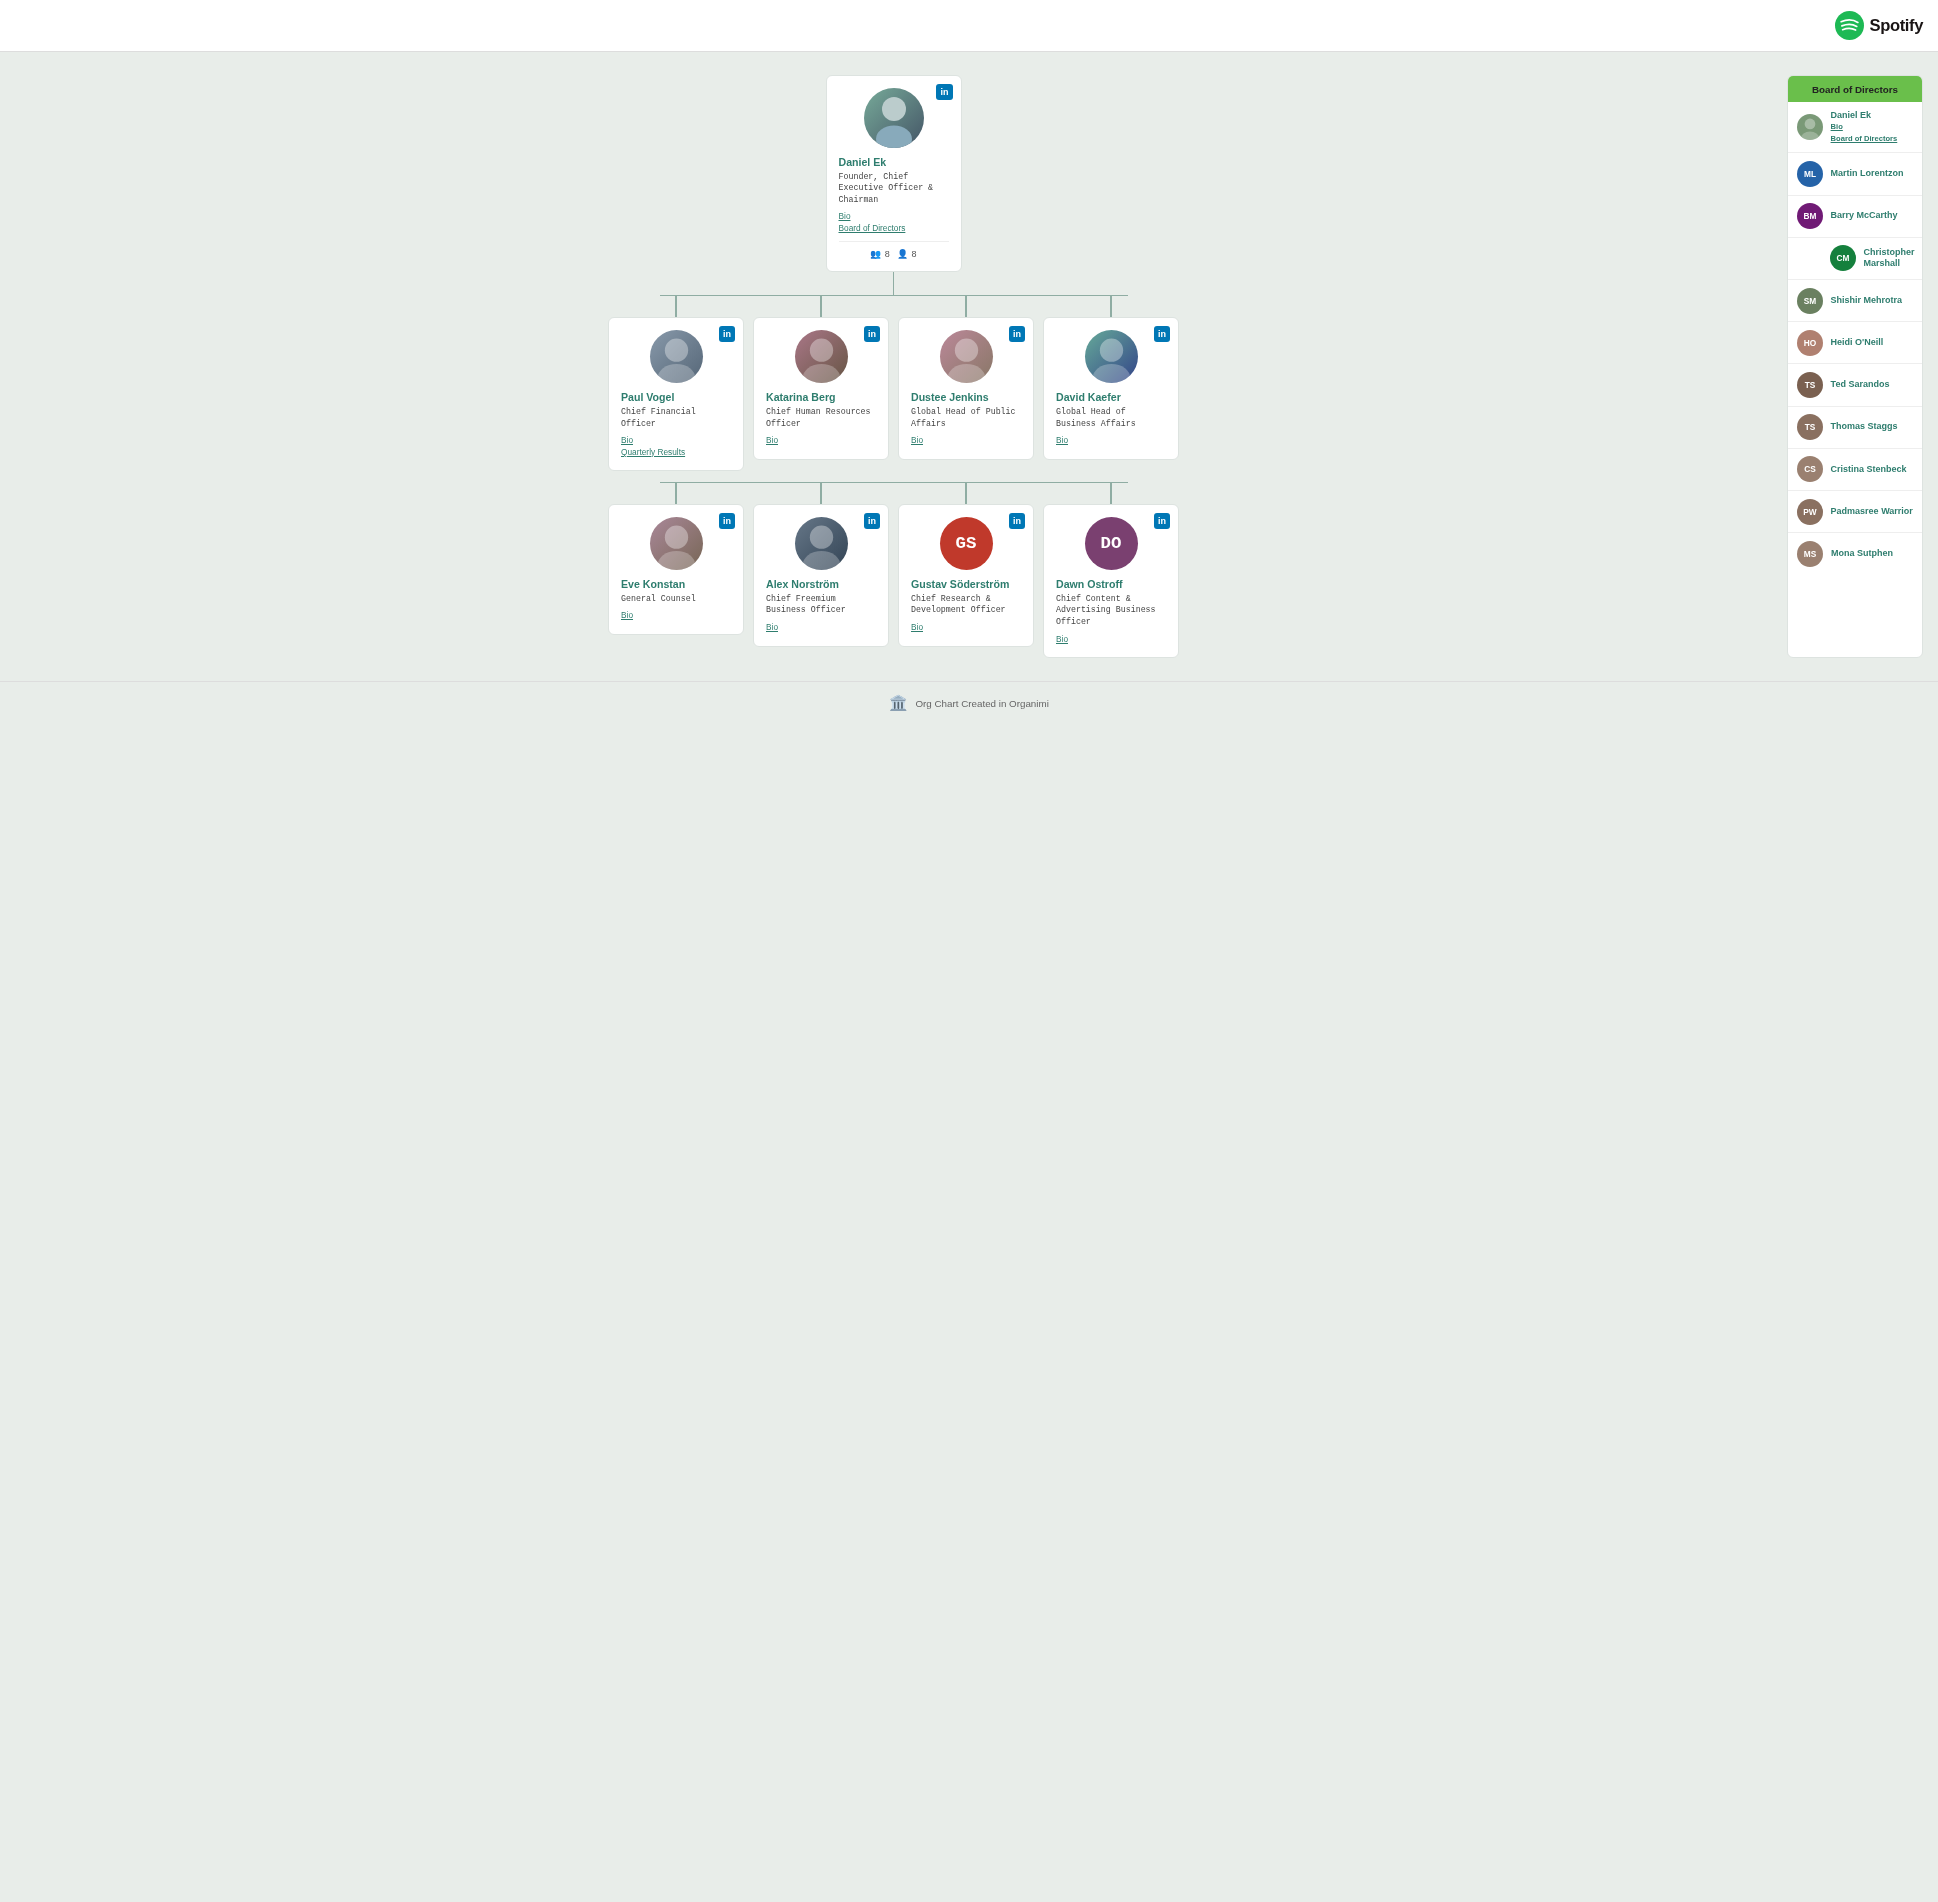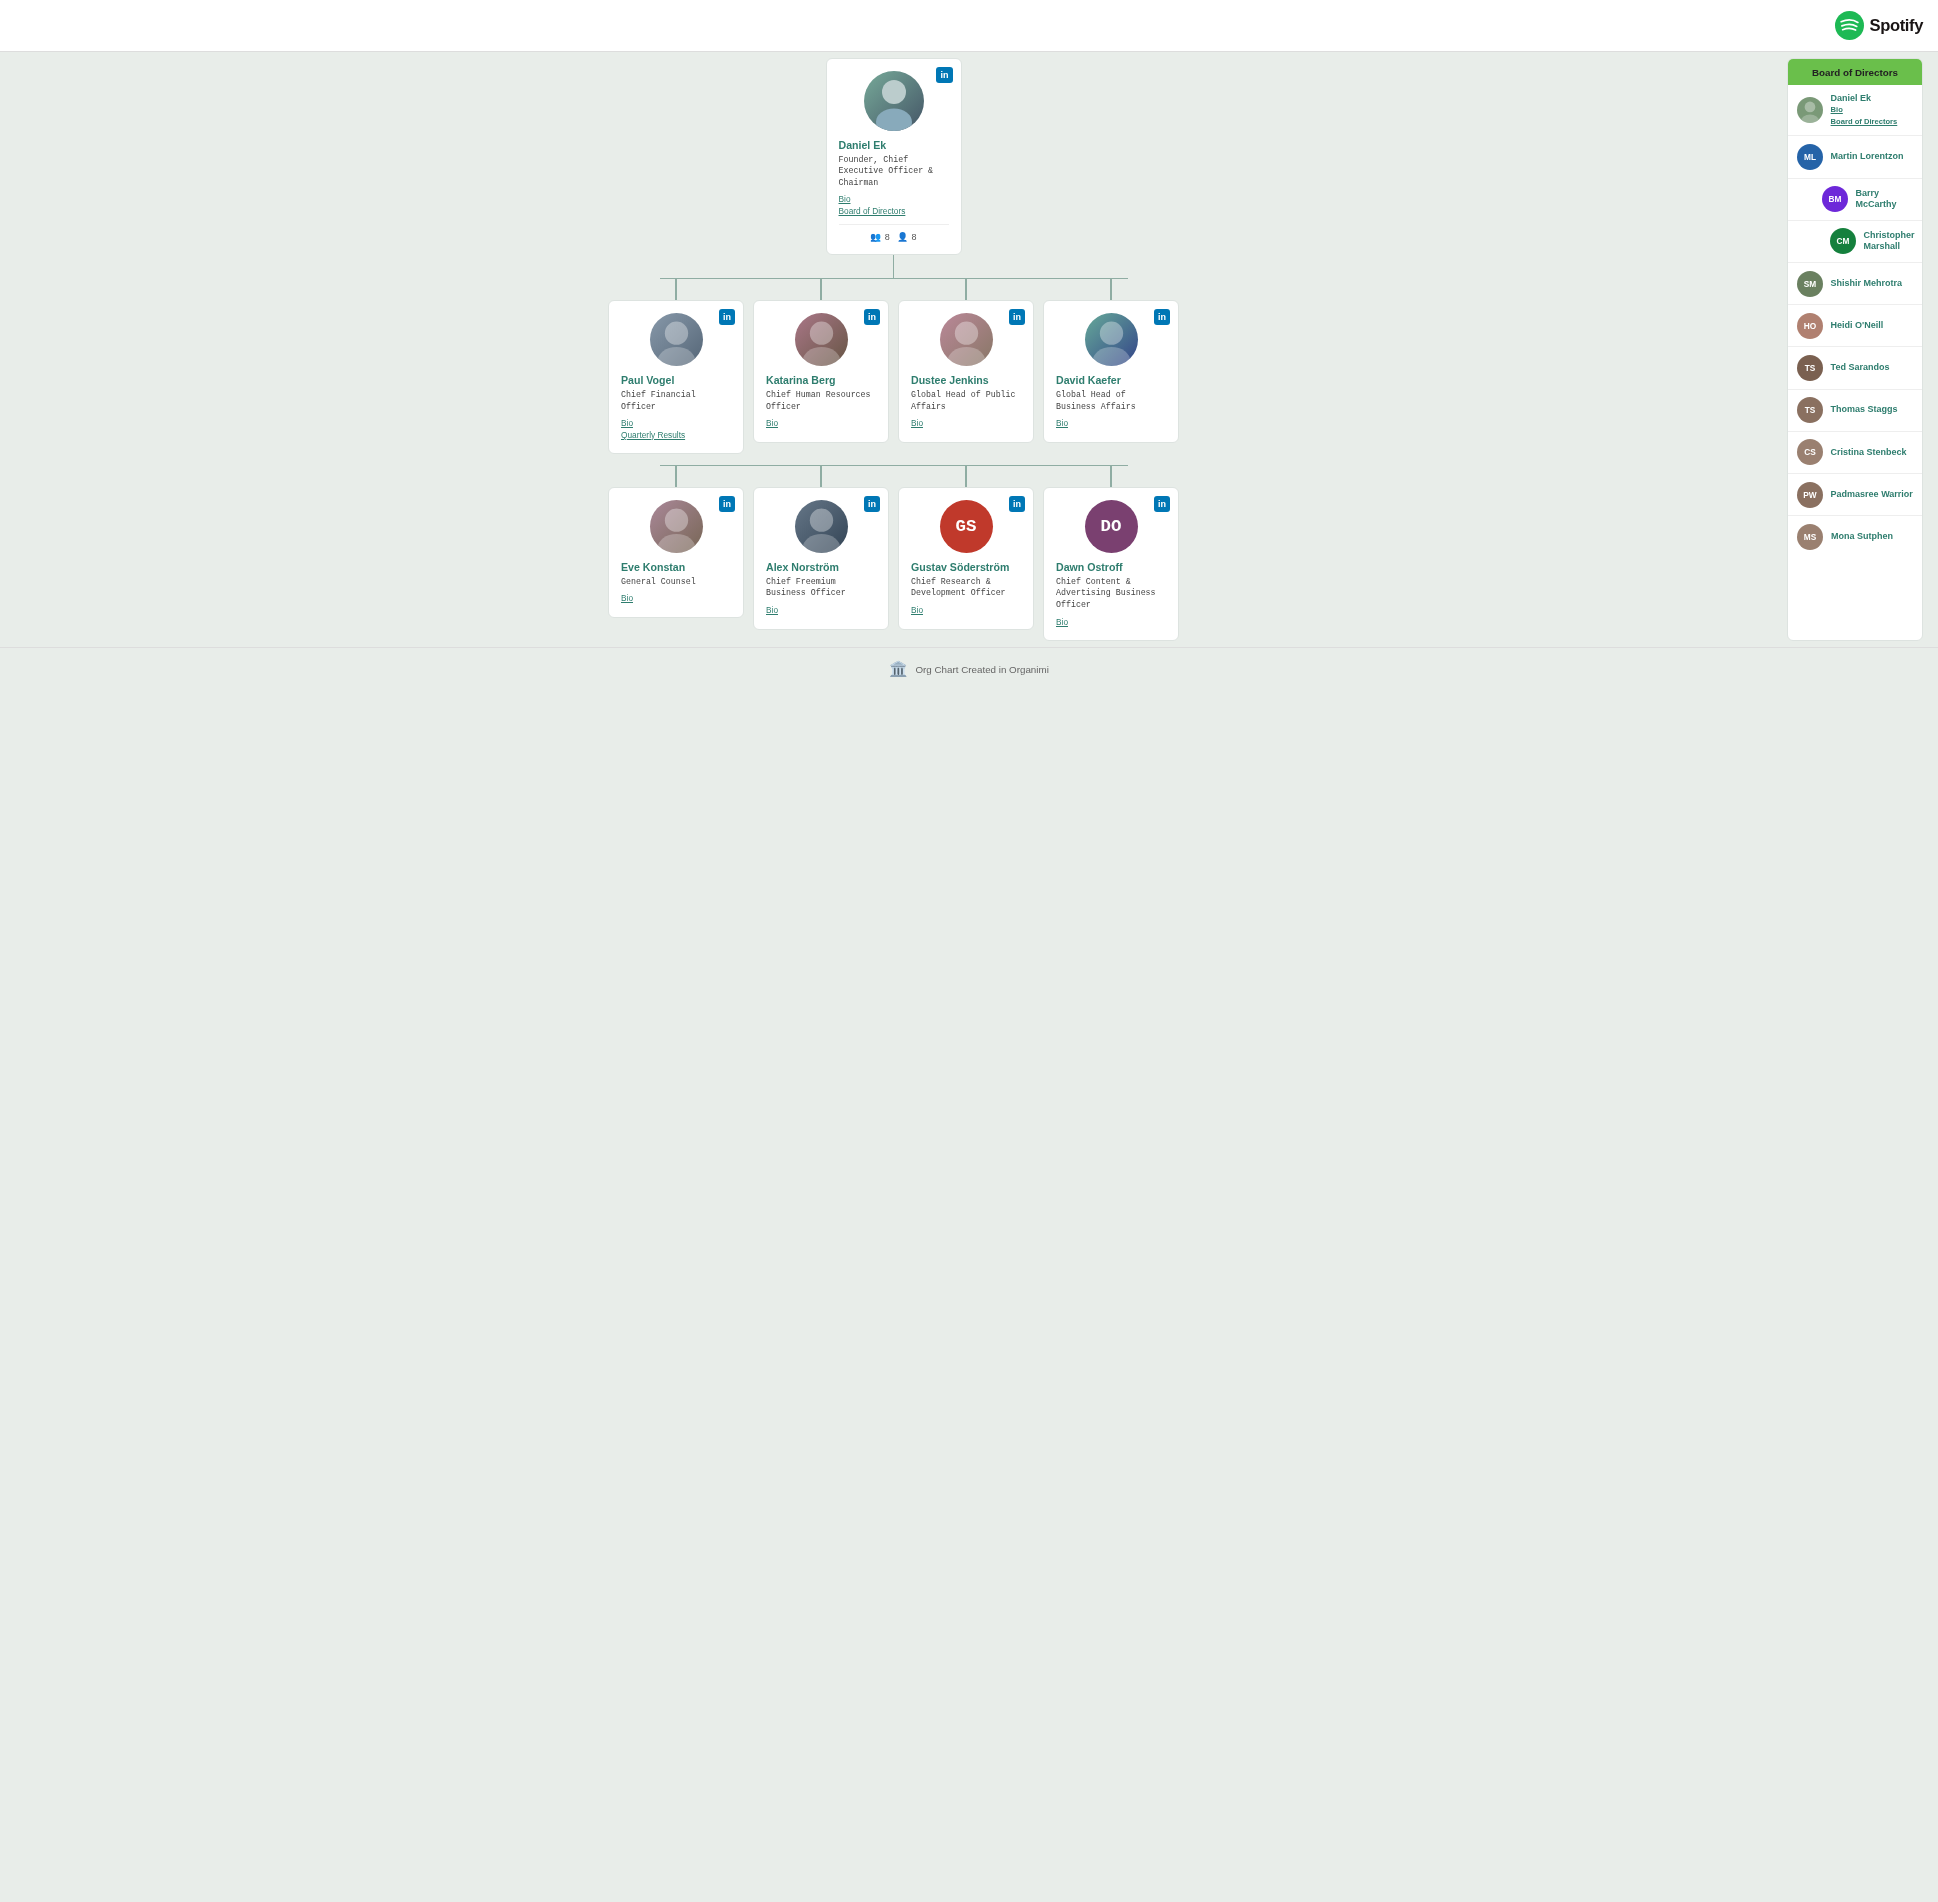--- a/index.html
+++ b/index.html
@@ -32,21 +32,21 @@
     .spotify-text {
       font-size: 16.6px;
       font-weight: bold;
       color: #191414;
       letter-spacing: -0.4px;
     }
 
     
     .main {
       display: flex;
-      padding: 6px 15px;
+      padding: 23px 15px;
       gap: 15px;
       position: relative;
     }
 
     
     .org-area {
       flex: 1;
       display: flex;
       flex-direction: column;
       align-items: center;
@@ -463,21 +463,21 @@
         <ellipse cx="17" cy="32" rx="12" ry="9" fill="rgba(255,255,255,0.25)"></ellipse>
       </svg>
           </div>
           <div class="sidebar-name"><span>Daniel Ek</span><br><span style="color:#2e7d6e;font-size:7.6px;text-decoration:underline;">Bio</span><br><span style="color:#2e7d6e;font-size:7.6px;text-decoration:underline;">Board of Directors</span></div>
         </div>
         <div class="sidebar-item">
           <div class="sidebar-avatar" style="background: rgb(37, 99, 168); font-size: 8.3px;">ML</div>
           <div class="sidebar-name">Martin Lorentzon</div>
         </div>
         <div class="sidebar-item">
-          <div class="sidebar-avatar" style="background: #6d28d9; font-size: 8.3px; margin-left: 25px;">BM</div>
+          <div class="sidebar-avatar" style="background: #701a75; font-size: 8.3px;">BM</div>
           <div class="sidebar-name">Barry McCarthy</div>
         </div>
         <div class="sidebar-item">
           <div class="sidebar-avatar" style="background: #15803d; font-size: 8.3px; margin-left: 33px;">CM</div>
           <div class="sidebar-name">Christopher Marshall</div>
         </div>
         <div class="sidebar-item">
           <div class="sidebar-avatar" style="background: rgb(106, 128, 96); font-size: 8.3px;">SM</div>
           <div class="sidebar-name">Shishir Mehrotra</div>
         </div>

